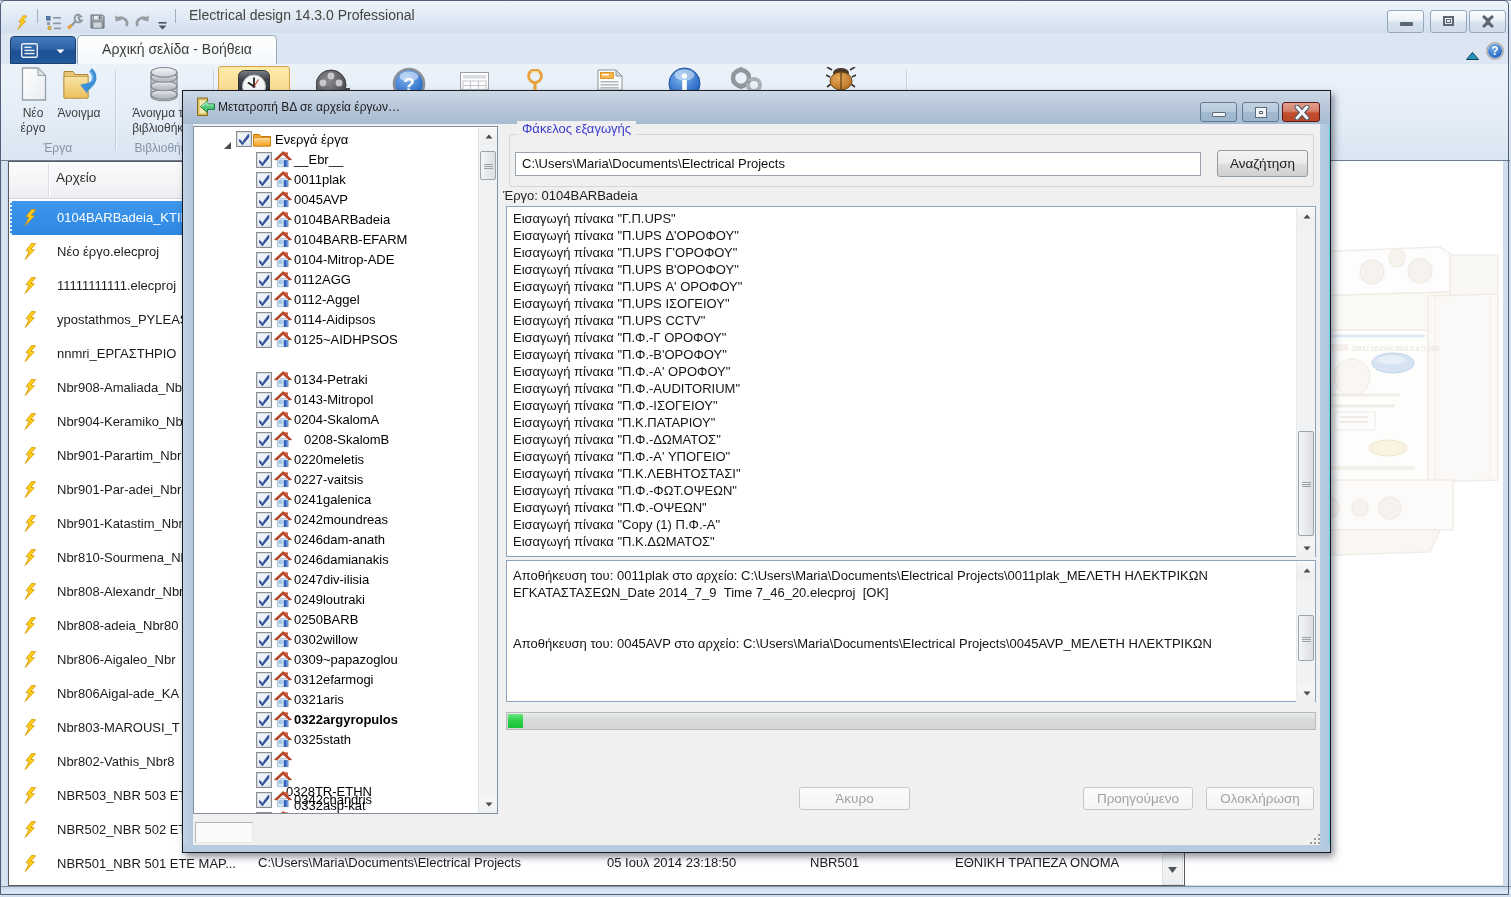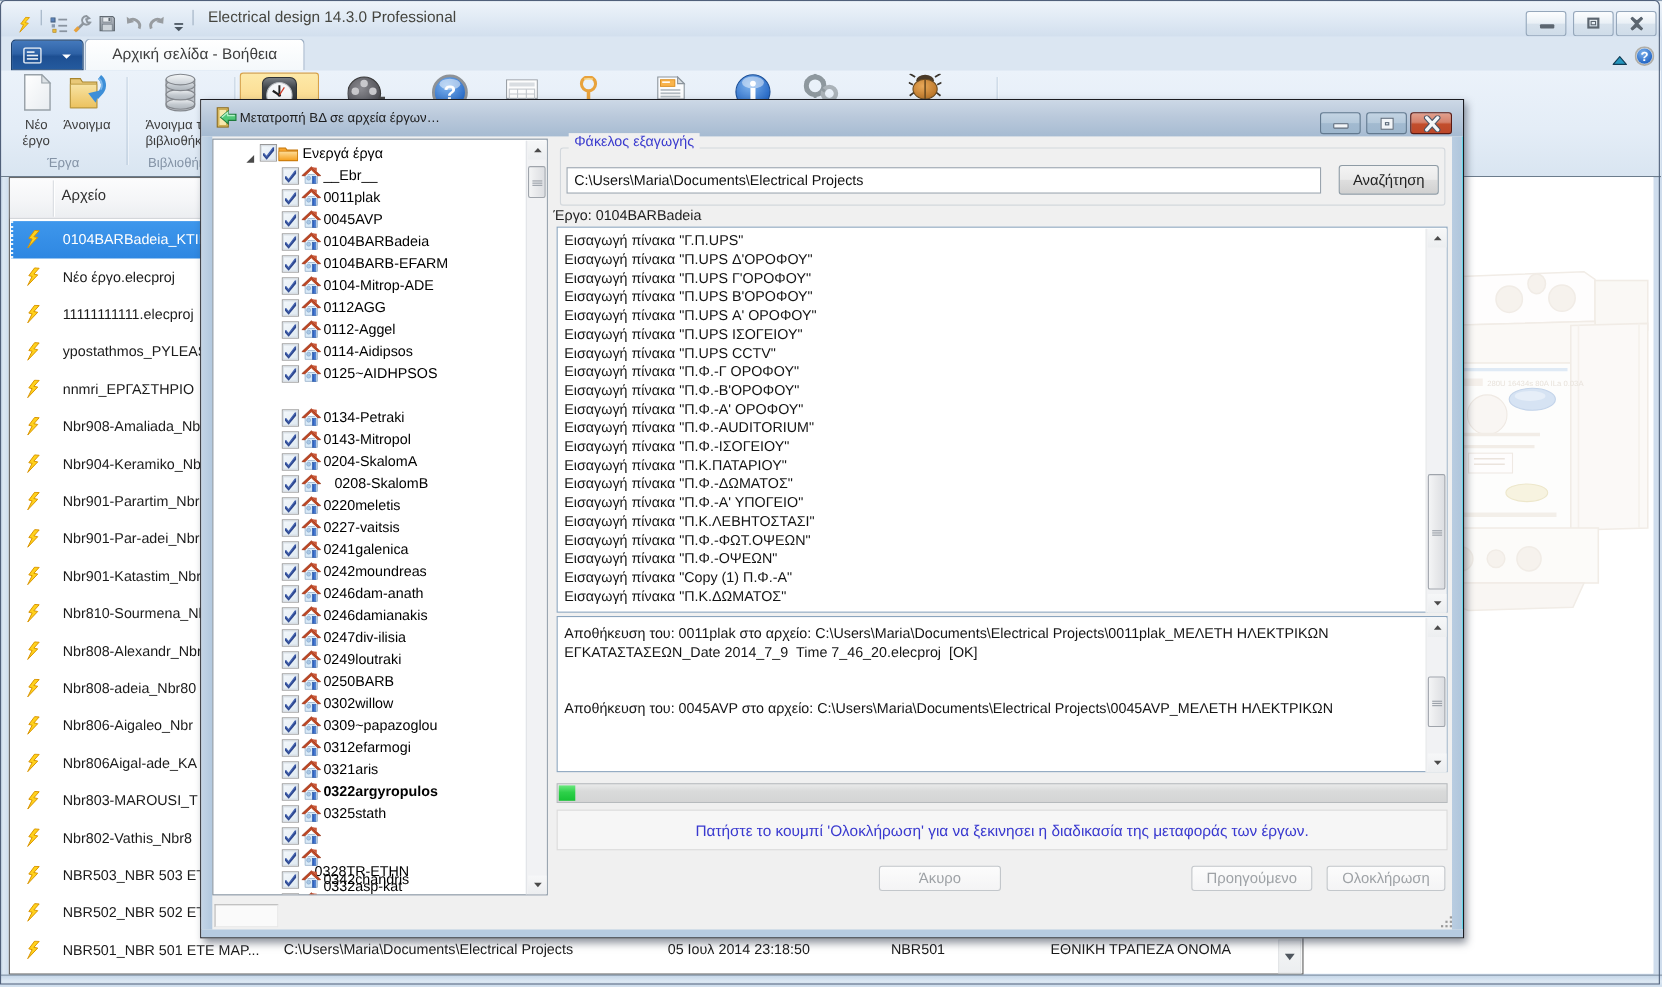--- a/index.html
+++ b/index.html
@@ -1124,21 +1124,20 @@
           </svg>
         </div>
         <div class="sthumb a" style="top:53px;height:46px;">
           <div class="grip" style="top:21px;"></div>
         </div>
       </div>
 </div>
 <div id="prog" class="a">
       <div id="pgreen" class="a"></div>
     </div>
-<div id="msg" class="a">Πατήστε το κουμπί 'Ολοκλήρωση' για να ξεκινησει η διαδικασία της μεταφοράς των έργων.</div>
 <div class="btnd a" style="left:616px;top:696px;width:111px;height:23px;line-height:22px;">Άκυρο</div>
 <div class="btnd a" style="left:900px;top:696px;width:110px;height:23px;line-height:22px;">Προηγούμενο</div>
 <div class="btnd a" style="left:1023px;top:696px;width:108px;height:23px;line-height:22px;">Ολοκλήρωση</div>
 <div id="dstatus">
       <div class="box a"></div>
     </div>
 <div class="a" style="left:1126px;top:740px;"><svg width="12" height="12" viewBox="0 0 12 12">
         <g fill="#9a9a9a">
           <rect x="9" y="1" width="2" height="2"></rect>
           <rect x="9" y="5" width="2" height="2"></rect>

